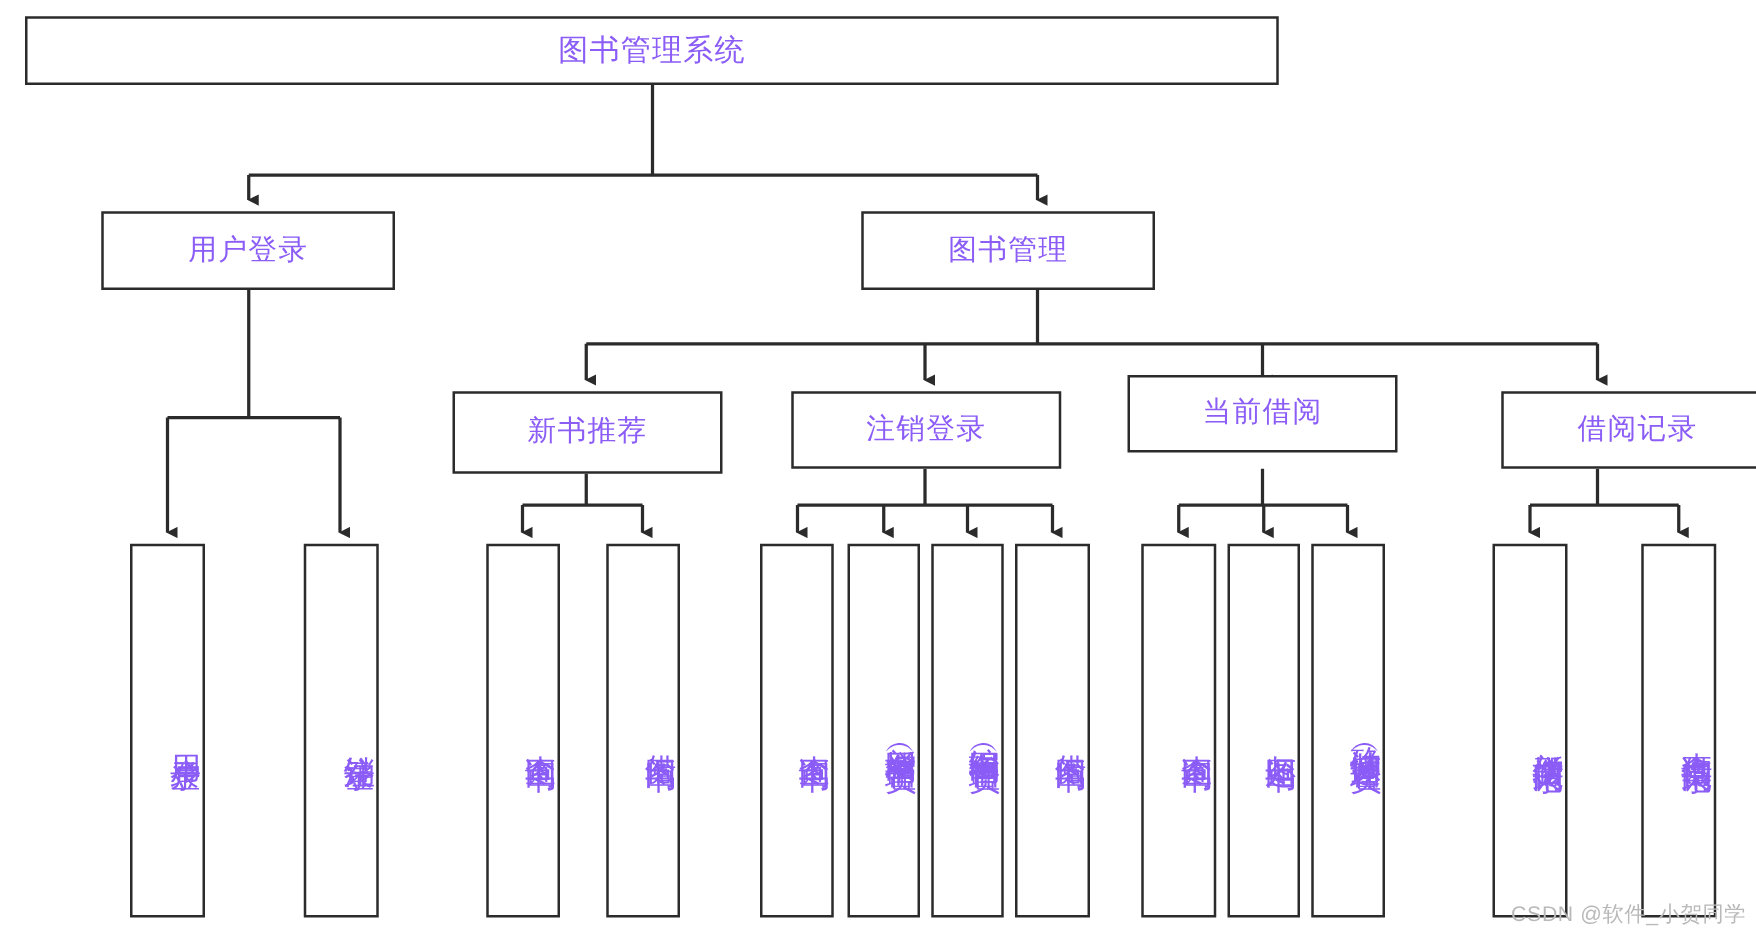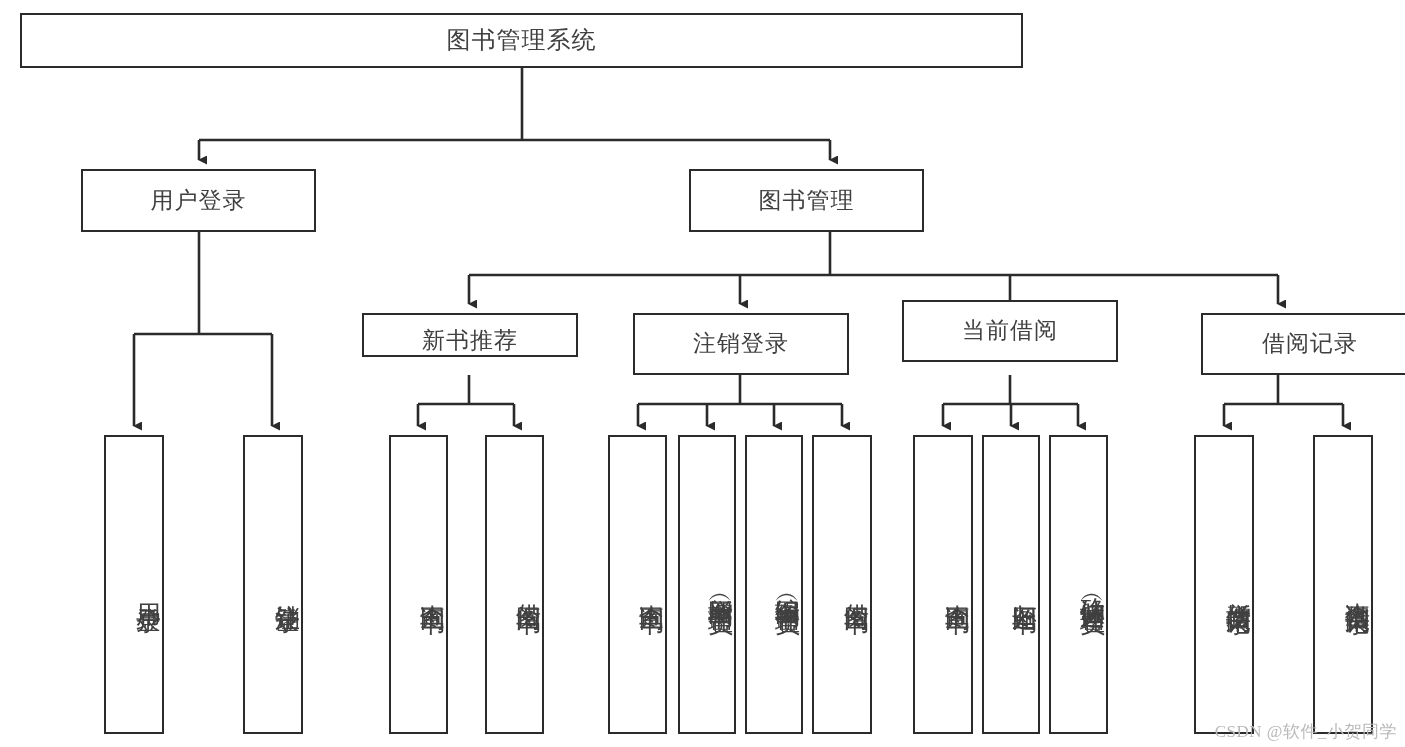--- a/index.html
+++ b/index.html
@@ -27,21 +27,21 @@
     pointer-events: none;
   }
   .node {
     position: absolute;
     box-sizing: border-box;
     border: 2px solid #2b2b2b;
     background: #ffffff;
     display: flex;
     align-items: center;
     justify-content: center;
-    color: #404040;
+    color: #8b5cf6;
   }
   .node.horiz {
     font-size: 23px;
     letter-spacing: 1px;
     line-height: 1.2;
   }
   .node.horiz.root {
     font-size: 24px;
   }
   .node.vert {
@@ -68,21 +68,21 @@
     text-align: start;
   }
   .watermark {
     position: absolute;
     right: 8px;
     bottom: 4px;
     font-size: 17px;
     color: #b9b9b9;
     letter-spacing: 0.5px;
     white-space: nowrap;
-    font-family: Liberation Serif, serif;
+    font-family: Liberation Sans, sans-serif;
   }
 </style>
 </head>
 <body>
 
 <div id="diagram-root">
 
   <svg id="connectors" viewBox="0 0 1405 747">
     <defs>
       <marker id="arrowhead" markerWidth="9" markerHeight="9" refX="4.5" refY="8" orient="auto" markerUnits="userSpaceOnUse">
@@ -137,21 +137,21 @@
     <span class="label">图书管理系统</span>
   </div>
 
   <div class="node horiz" style="left:81px; top:169px; width:235px; height:63px;">
     <span class="label">用户登录</span>
   </div>
   <div class="node horiz" style="left:689px; top:169px; width:235px; height:63px;">
     <span class="label">图书管理</span>
   </div>
 
-  <div class="node horiz" style="left:362px; top:313px; width:216px; height:44px;align-items:flex-end;">
+  <div class="node horiz" style="left:362px; top:313px; width:216px; height:66px;">
     <span class="label">新书推荐</span>
   </div>
   <div class="node horiz" style="left:633px; top:313px; width:216px; height:62px;">
     <span class="label">注销登录</span>
   </div>
   <div class="node horiz" style="left:902px; top:300px; width:216px; height:62px;">
     <span class="label">当前借阅</span>
   </div>
   <div class="node horiz" style="left:1170px; top:313px; width:218px; height:62px;margin-left:31px;">
     <span class="label">借阅记录</span>

